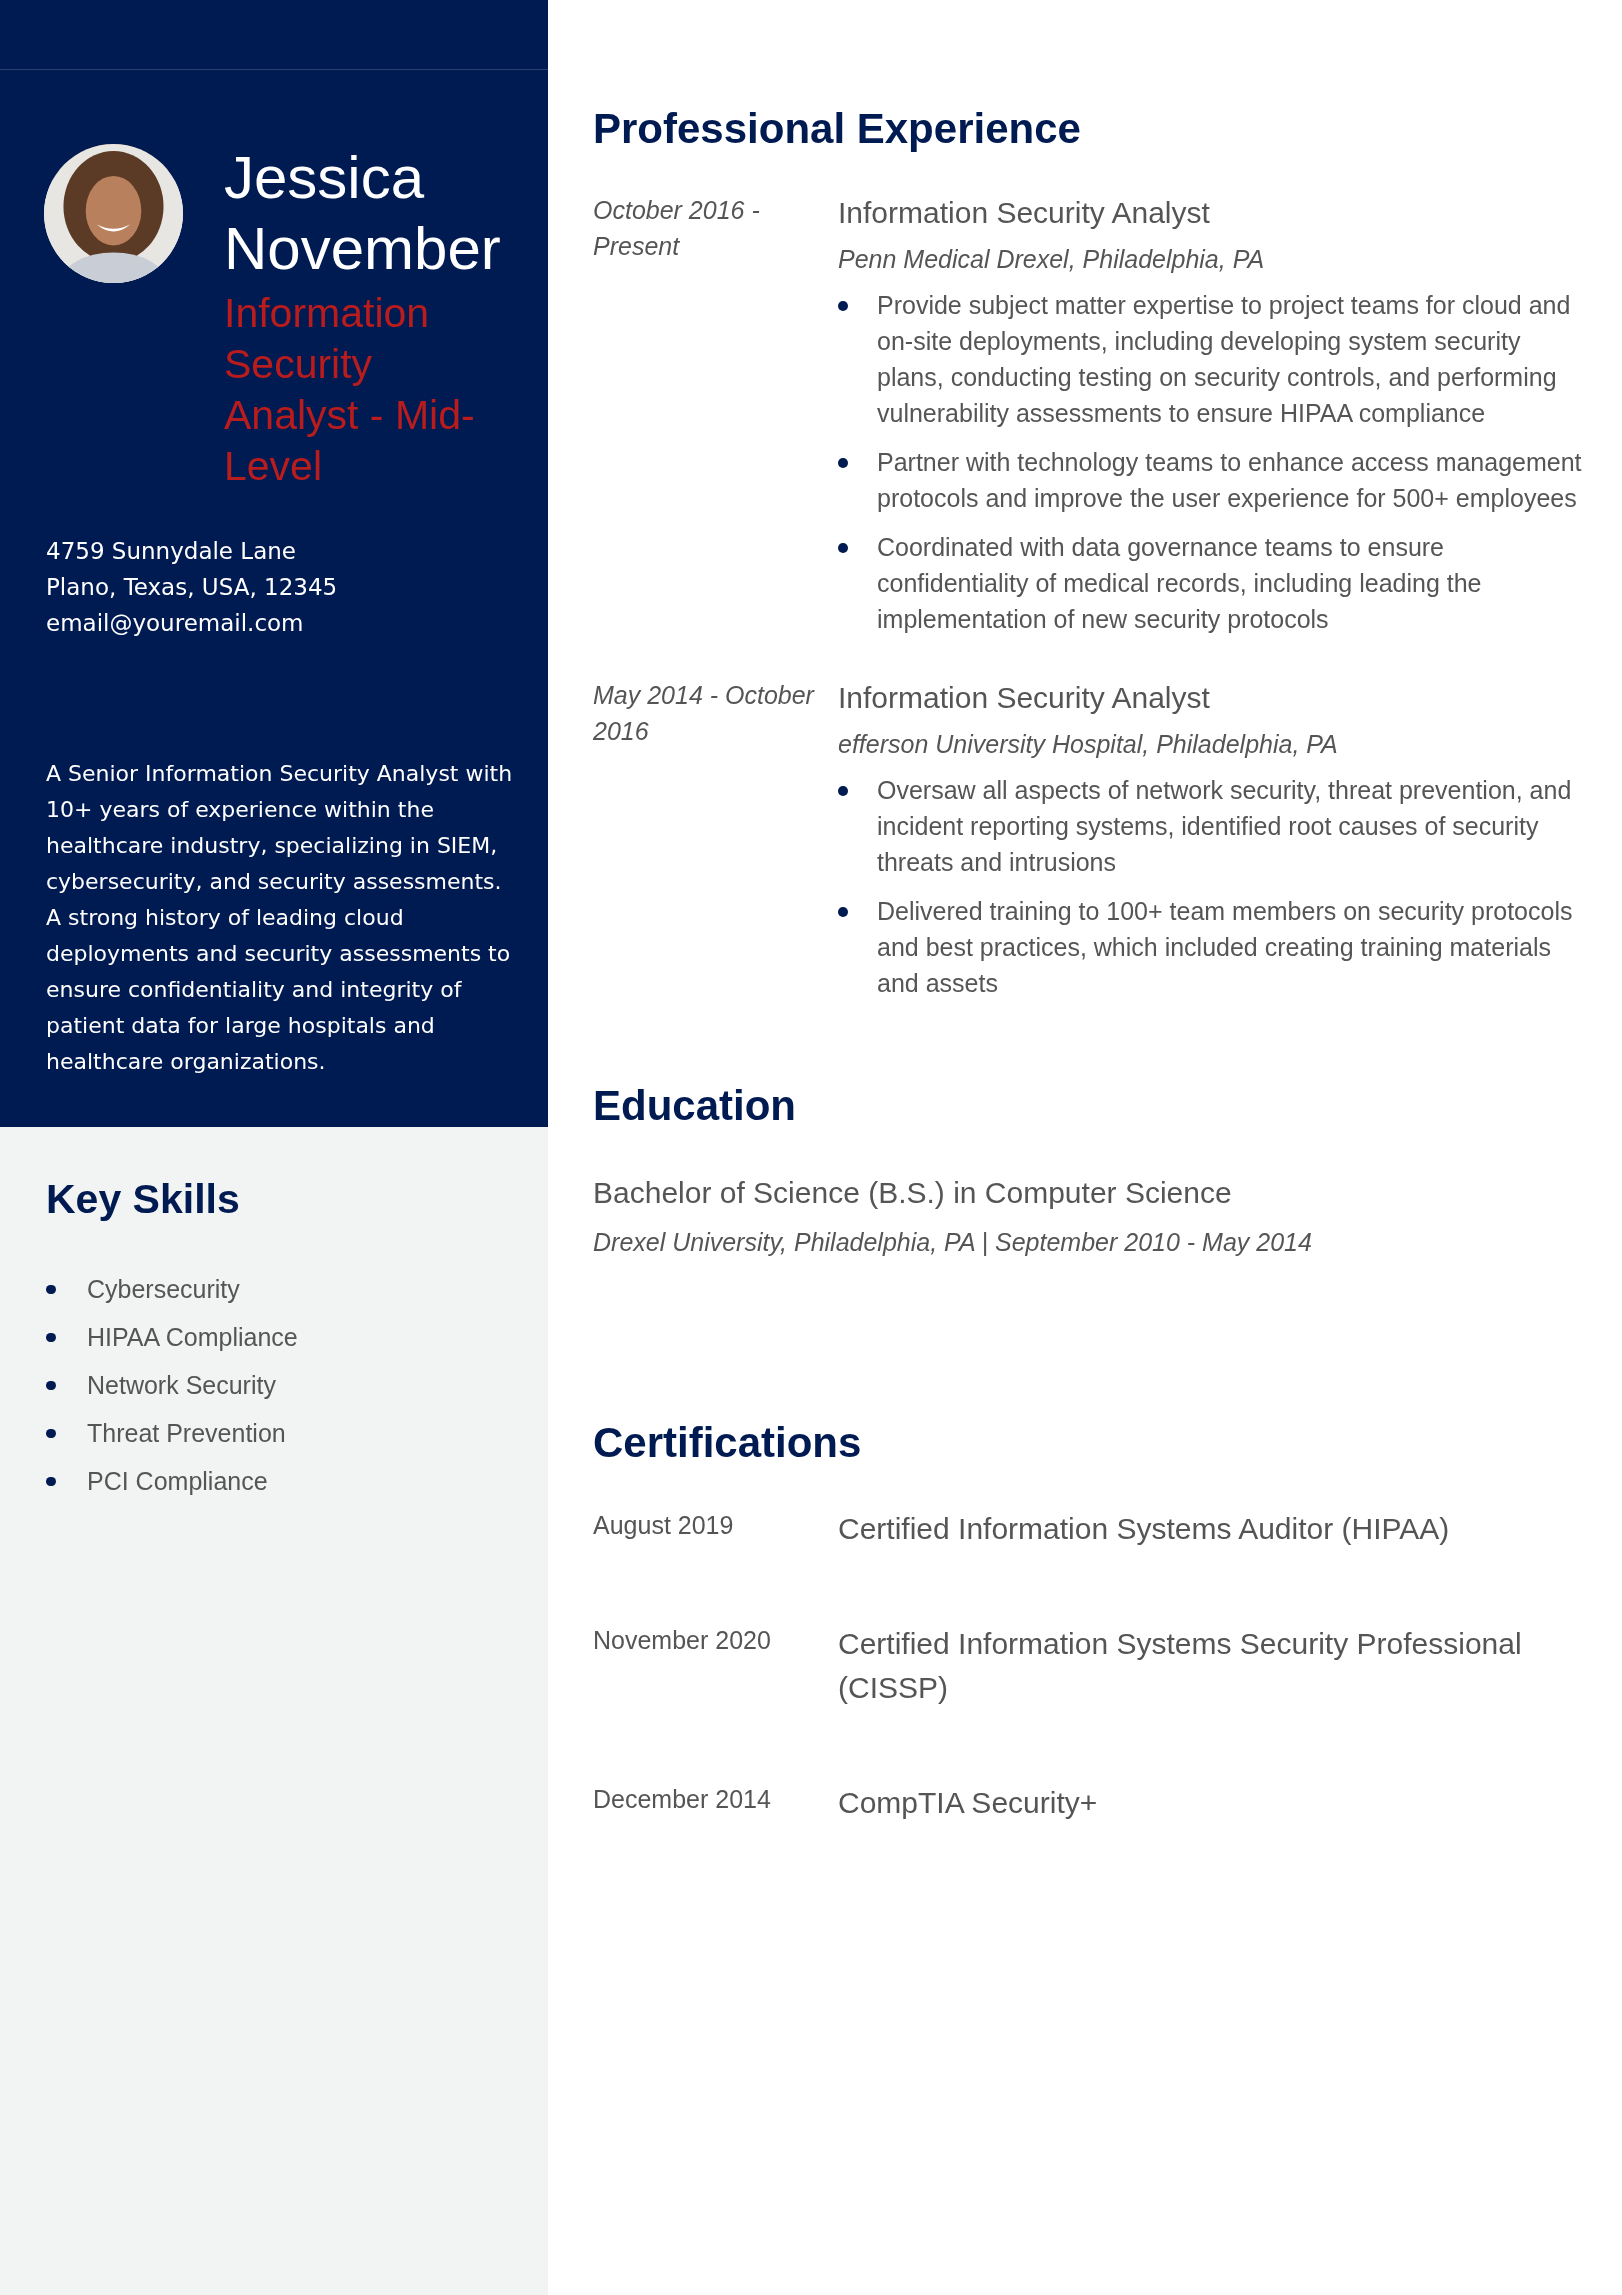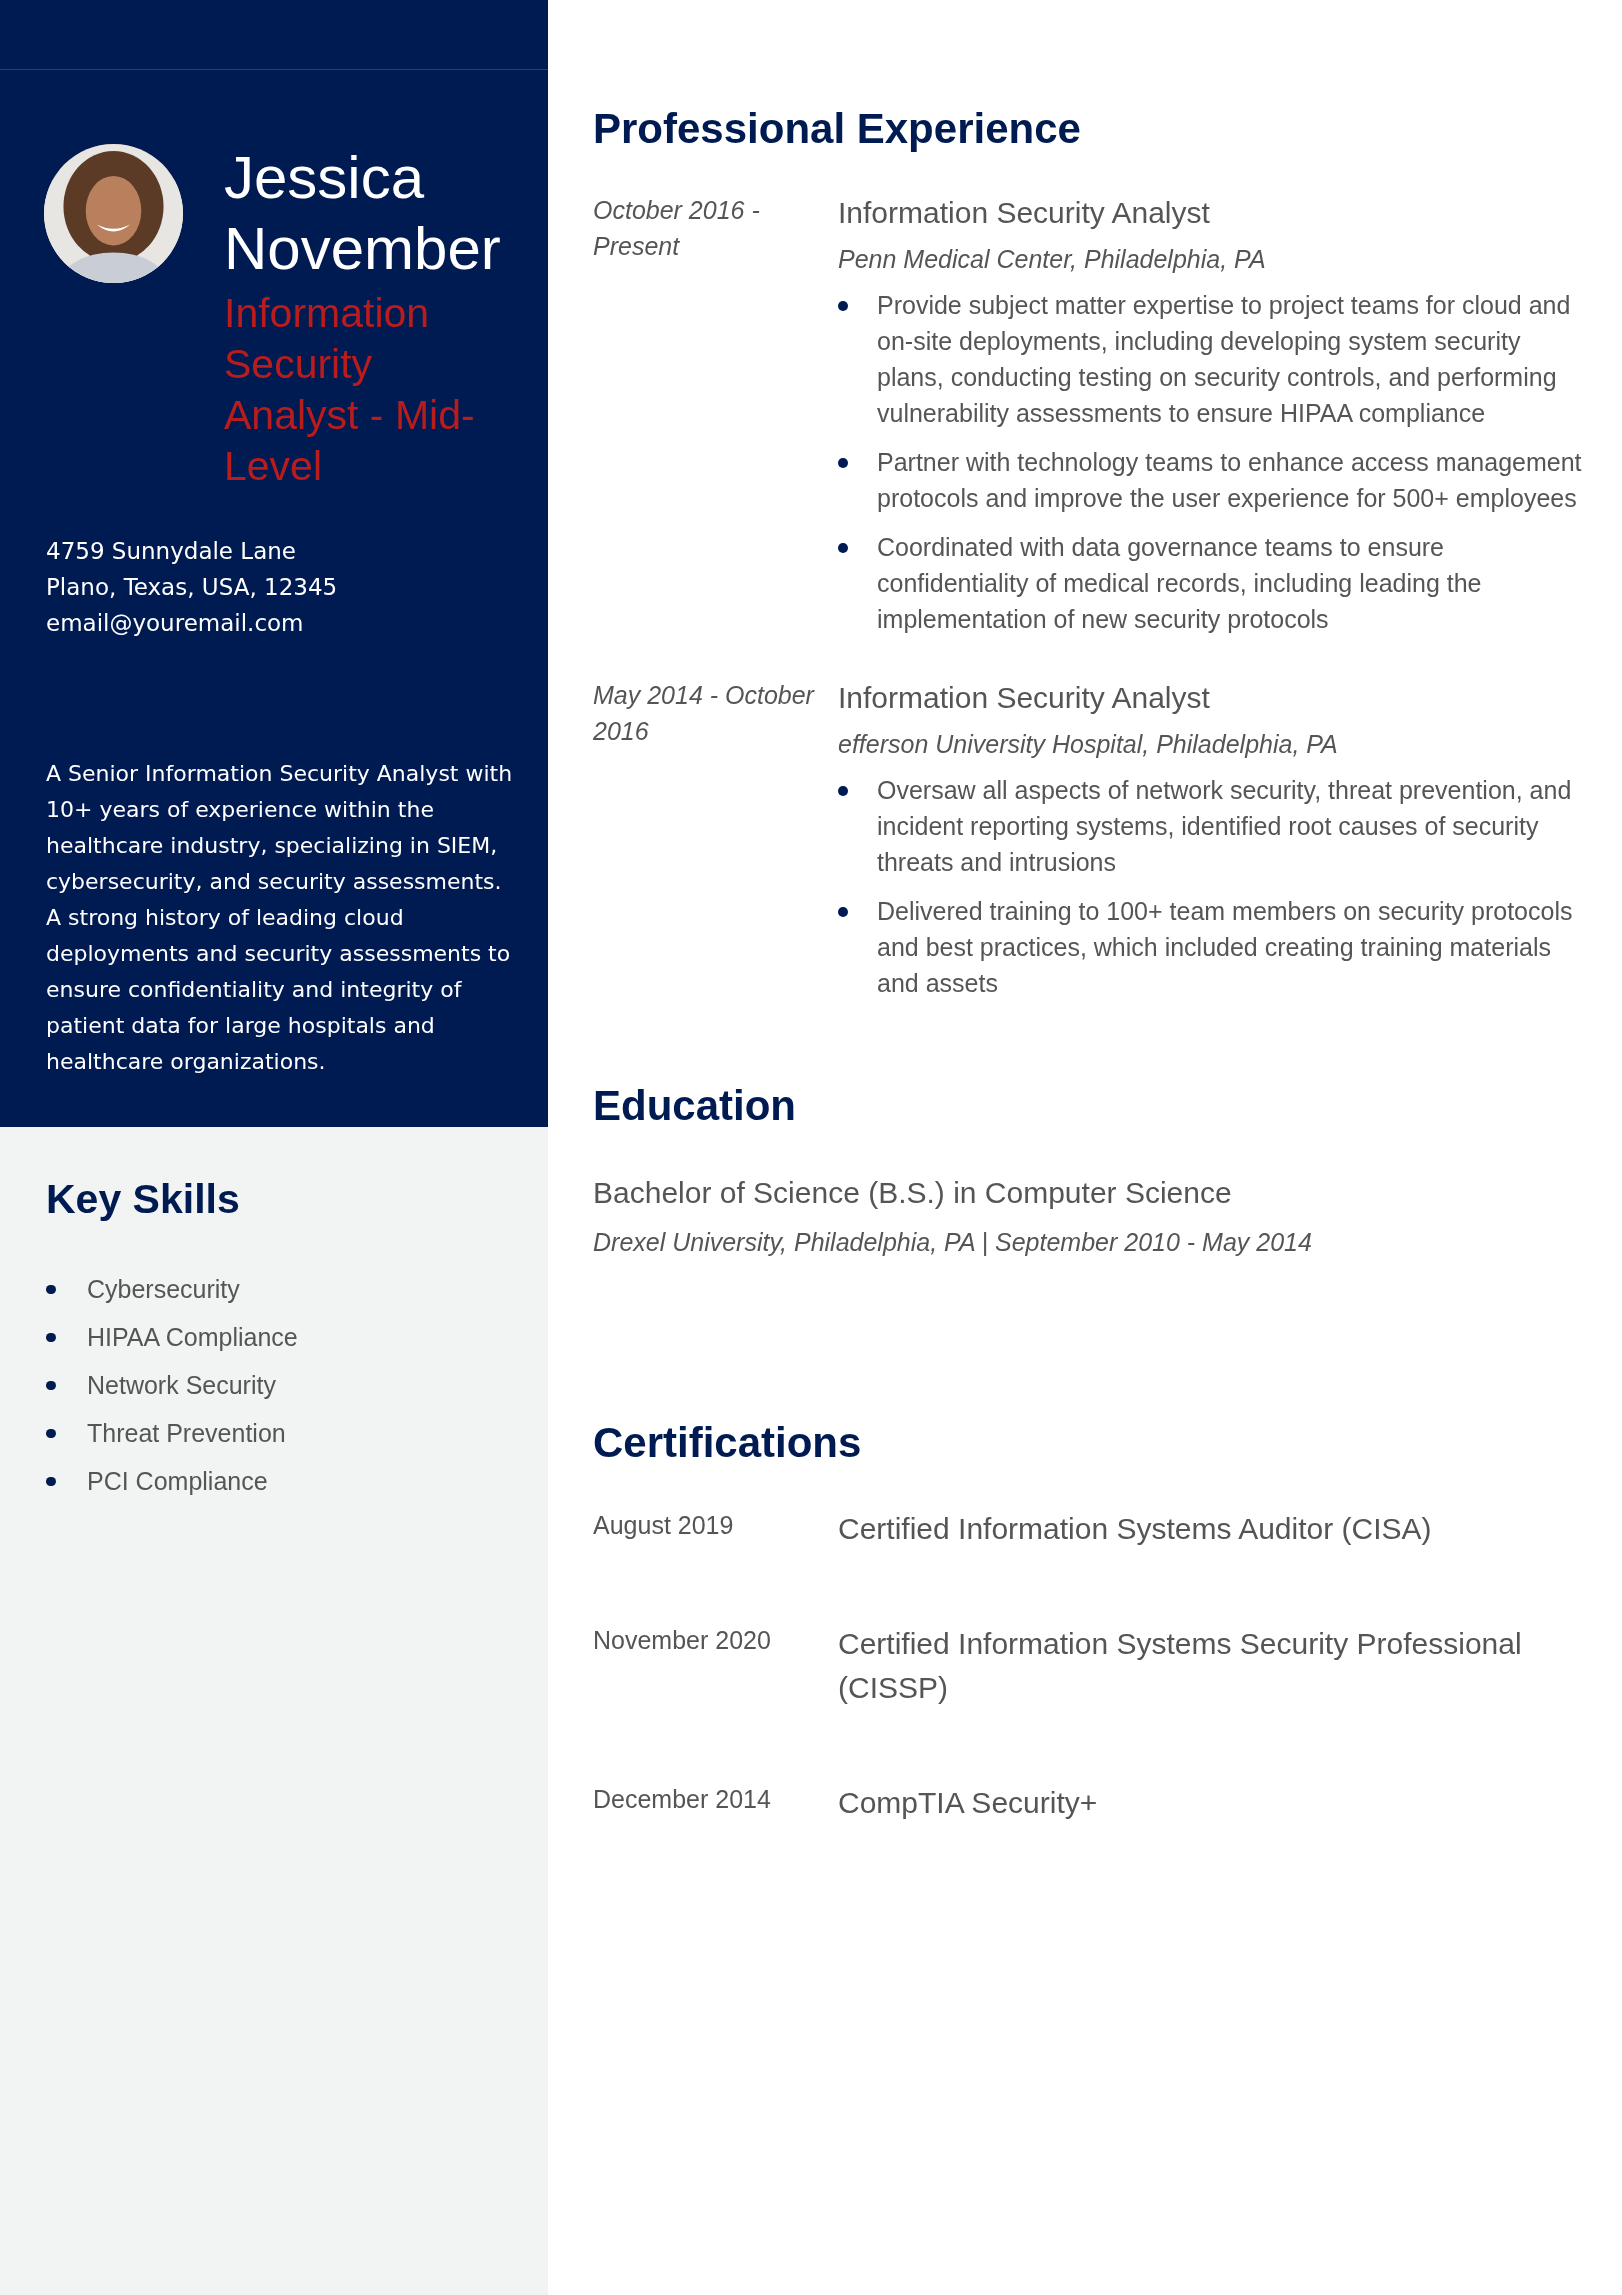--- a/index.html
+++ b/index.html
@@ -98,21 +98,21 @@
 </div>
 
 <div class="right">
 
   <div class="sec-heading" style="top:103px;">Professional Experience</div>
 
   <div class="entry" style="top:192px;">
     <div class="date">October 2016 - Present</div>
     <div class="body">
       <div class="job-title">Information Security Analyst</div>
-      <div class="company">Penn Medical Center, Philadelphia, PA</div>
+      <div class="company">Penn Medical Drexel, Philadelphia, PA</div>
       <ul class="bullets">
         <li><span class="dot"></span><span>Provide subject matter expertise to project teams for cloud and on-site deployments, including developing system security plans, conducting testing on security controls, and performing vulnerability assessments to ensure HIPAA compliance</span></li>
         <li><span class="dot"></span><span>Partner with technology teams to enhance access management protocols and improve the user experience for 500+ employees</span></li>
         <li><span class="dot"></span><span>Coordinated with data governance teams to ensure confidentiality of medical records, including leading the implementation of new security protocols</span></li>
       </ul>
     </div>
   </div>
 
   <div class="entry" style="top:677px;">
     <div class="date">May 2014 - October 2016</div>
@@ -127,21 +127,21 @@
   </div>
 
   <div class="sec-heading" style="top:1080px;">Education</div>
   <div class="degree" style="top:1172px;">Bachelor of Science (B.S.) in Computer Science</div>
   <div class="school" style="top:1224px;">Drexel University, Philadelphia, PA | September 2010 - May 2014</div>
 
   <div class="sec-heading" style="top:1417px;text-align:right;">Certifications</div>
 
   <div class="cert" style="top:1507px;">
     <div class="cdate">August 2019</div>
-    <div class="cname">Certified Information Systems Auditor (CISA)</div>
+    <div class="cname">Certified Information Systems Auditor (HIPAA)</div>
   </div>
   <div class="cert" style="top:1622px;">
     <div class="cdate">November 2020</div>
     <div class="cname">Certified Information Systems Security Professional (CISSP)</div>
   </div>
   <div class="cert" style="top:1781px;">
     <div class="cdate">December 2014</div>
     <div class="cname">CompTIA Security+</div>
   </div>
 </div>

